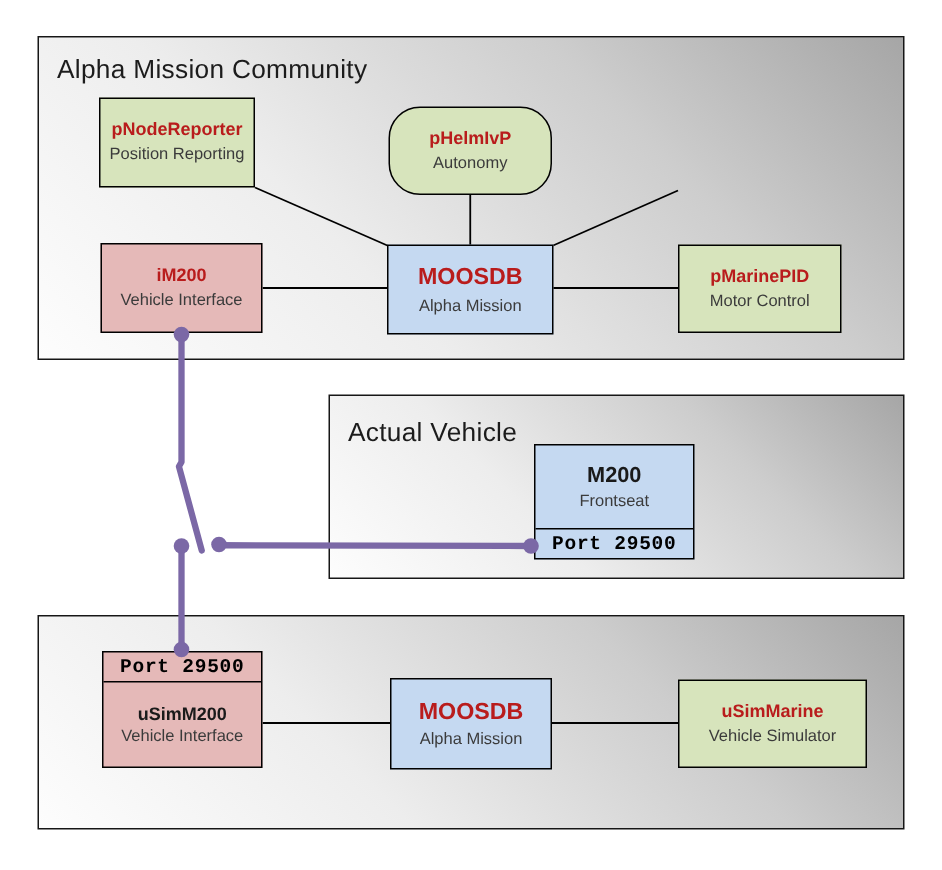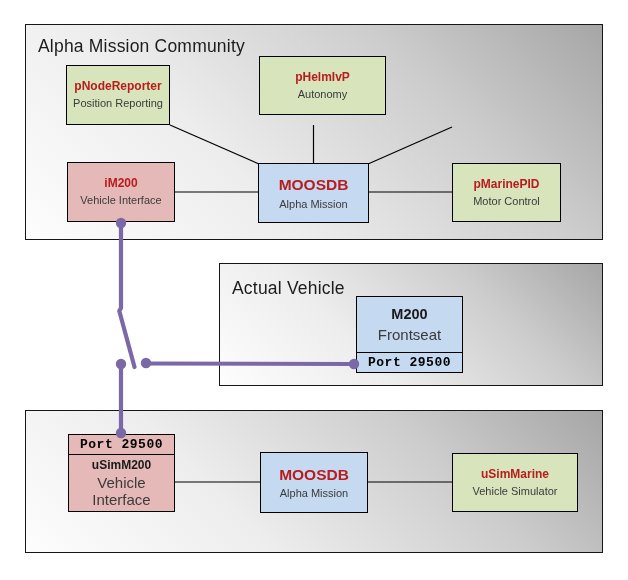--- a/index.html
+++ b/index.html
@@ -33,35 +33,35 @@
     display:flex;flex-direction:column;align-items:center;justify-content:center;
     text-align:center;
   }
   .node .t{font-weight:bold;font-size:12px;color:#b91c1c;line-height:1.25;}
   .node .s{font-size:11px;color:#3b3b3b;line-height:1.3;margin-top:2px;}
   .green{background:#d7e4bc;}
   .blue{background:#c5d9f1;}
   .pink{background:#e5b9b8;}
 
   #node-pnodereporter{left:66px;top:65px;width:104px;height:60px;}
-  #node-phelmivp{left:259px;top:56px;width:127px;height:59px;}
+  #node-phelmivp{left:259px;top:71px;width:109px;height:59px;border-radius:21px;}
   #node-pshare{left:452px;top:67px;width:109px;height:59px;}
   #node-im200{left:67px;top:162px;width:108px;height:60px;}
   #node-moosdb-alpha{left:258px;top:163px;width:111px;height:60px;}
   #node-pmarinepid{left:452px;top:163px;width:109px;height:59px;}
   #node-moosdb-alpha .t{font-size:15.5px;}
   #node-moosdb-emulator .t{font-size:15.5px;}
 
   
   .stacked{position:absolute;z-index:4;box-sizing:border-box;border:1.3px solid #000;display:flex;flex-direction:column;}
   #node-m200{left:356px;top:296px;width:107px;height:77px;}
   #node-usimm200{left:68px;top:434px;width:107px;height:78px;}
   .stack-main{flex:1;display:flex;flex-direction:column;align-items:center;justify-content:center;text-align:center;}
   .stack-main .t{font-weight:bold;font-size:14.5px;color:#1a1a1a;line-height:1.2;}
-  .stack-main .s{font-size:15px;color:#3b3b3b;margin-top:2px;}
+  .stack-main .s{font-size:11px;color:#3b3b3b;margin-top:2px;}
   #node-usimm200 .stack-main .t{font-size:12px;}
   .port-row{
     height:19px;flex:0 0 19px;display:flex;align-items:center;justify-content:center;
     font-family:"Liberation Mono","DejaVu Sans Mono",monospace;
     font-size:13px;color:#000000;letter-spacing:.5px;white-space:nowrap;font-weight:bold;
   }
   #node-m200 .port-row{border-top:1.3px solid #000;}
   #node-usimm200 .port-row{border-bottom:1.3px solid #000;}
 
   #node-moosdb-emulator{left:260px;top:452px;width:108px;height:61px;}

